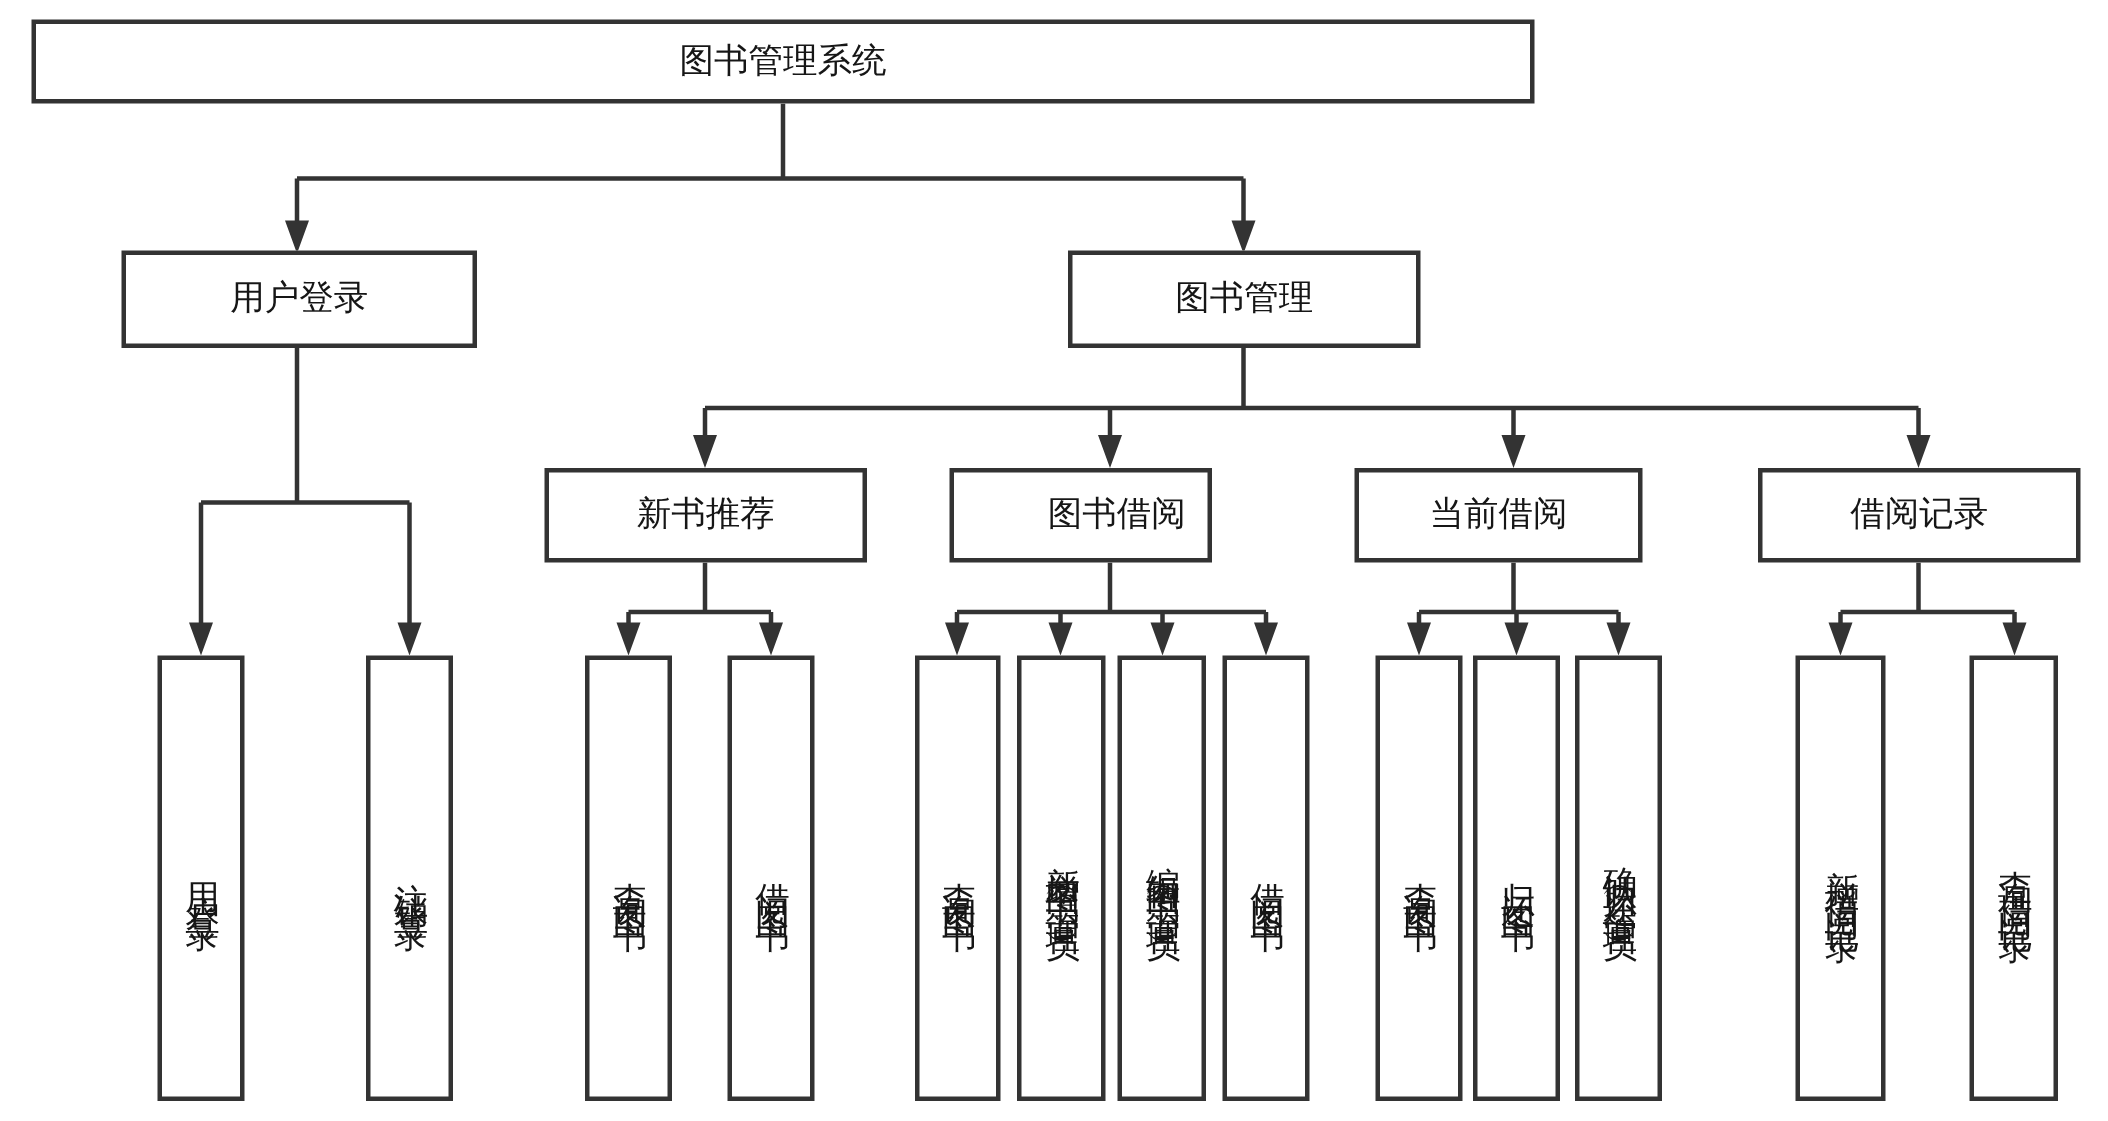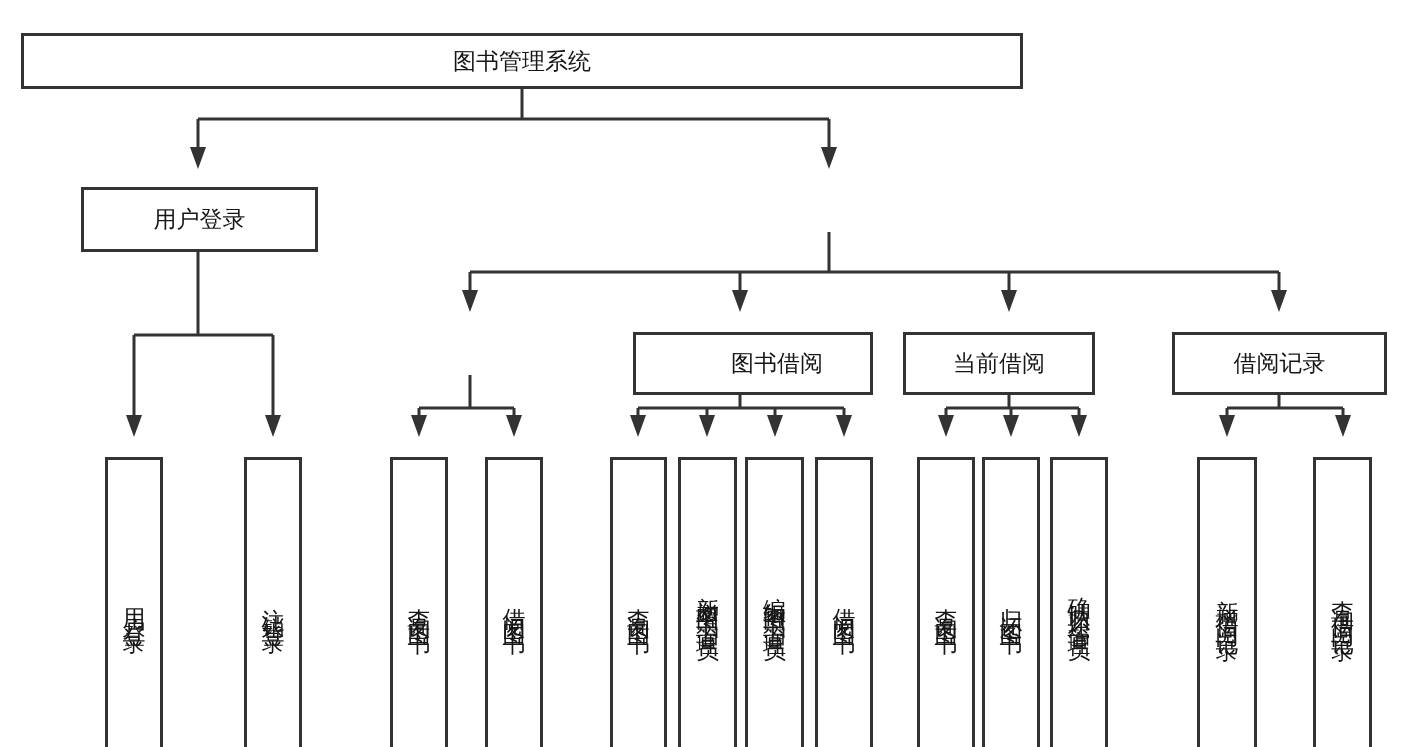--- a/index.html
+++ b/index.html
@@ -36,21 +36,20 @@
     box-sizing: border-box;
     border: 3px solid #333333;
     background: #ffffff;
     color: #161616;
     display: flex;
     align-items: center;
     justify-content: center;
     font-size: 23px;
     line-height: 1;
     text-align: center;
-    margin-top: 20px;
   }
   .vnode {
     writing-mode: vertical-rl;
     text-orientation: mixed;
     letter-spacing: 8px;
   }
   .vnode.tight {
     letter-spacing: 6px;
   }
   #watermark {
@@ -100,22 +99,28 @@
     </g>
   </svg>
 
   <div class="node" style="left:21px; top:13px; width:1002px; height:56px;">
     <span>图书管理系统</span>
   </div>
 
   <div class="node" style="left:81px; top:167px; width:237px; height:65px;">
     <span>用户登录</span>
   </div>
+  <div class="node" style="left:712px; top:167px; width:235px; height:65px;">
+    <span>图书管理</span>
+  </div>
 
-  <div class="node" style="left:633px; top:312px; width:240px; height:63px;padding-left:48px;">
+  <div class="node" style="left:363px; top:312px; width:215px; height:63px;">
+    <span>新书推荐</span>
+  </div>
+  <div class="node" style="left:633px; top:312px; width:175px; height:63px;padding-left:48px;">
     <span>图书借阅</span>
   </div>
   <div class="node" style="left:903px; top:312px; width:192px; height:63px;">
     <span>当前借阅</span>
   </div>
   <div class="node" style="left:1172px; top:312px; width:215px; height:63px;">
     <span>借阅记录</span>
   </div>
 
   <div class="node vnode" style="left:105px; top:437px; width:58px; height:297px;">

